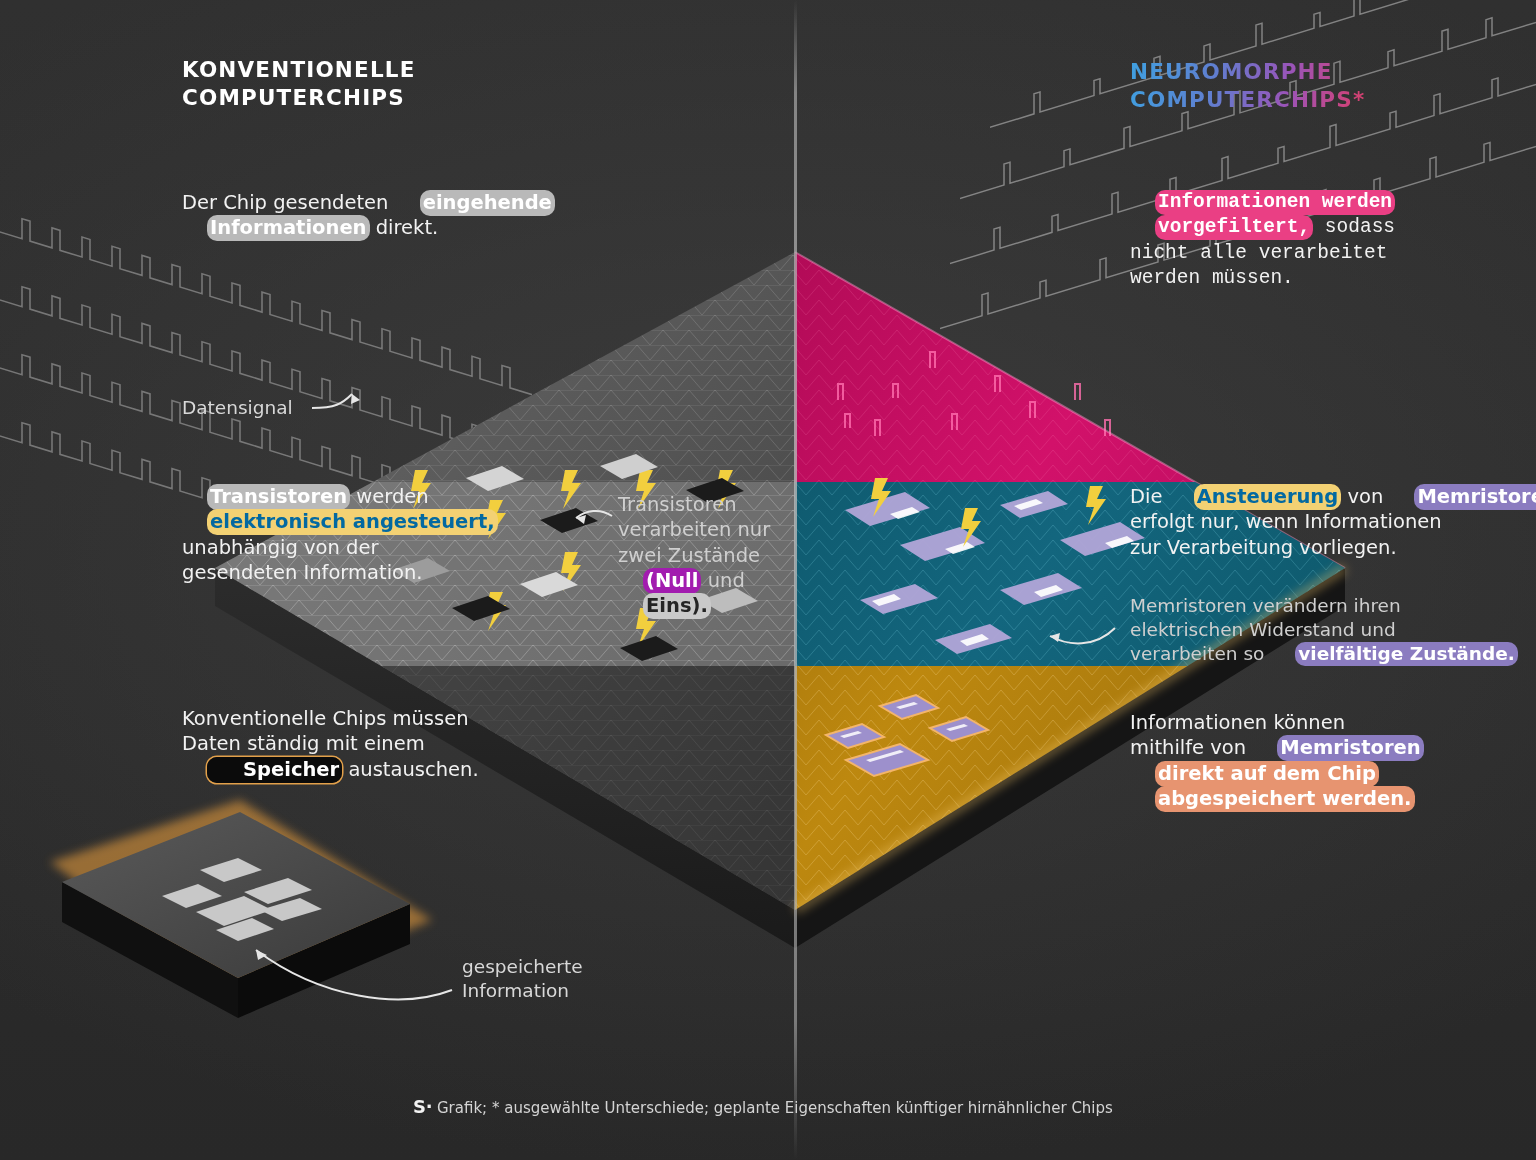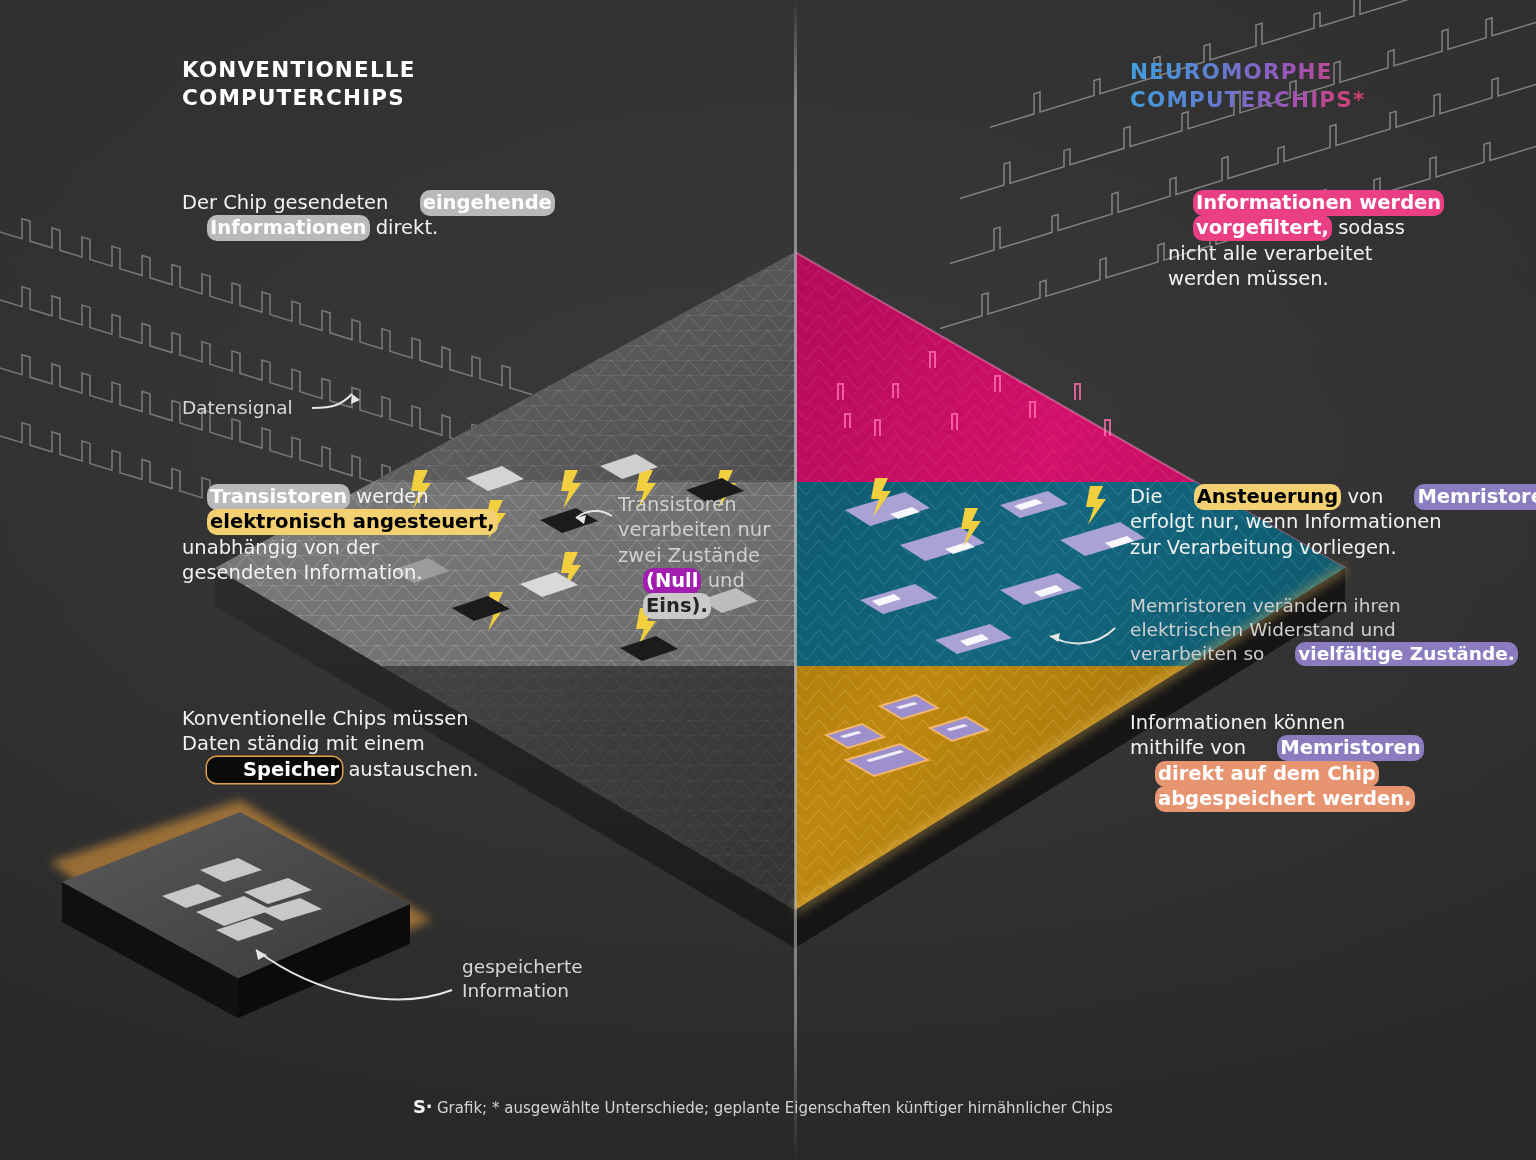--- a/index.html
+++ b/index.html
@@ -49,21 +49,21 @@
   .cal.dim{color:#cfcfcf;}
   .cal .ln{display:block;white-space:nowrap;}
 
   
   mark{padding:1px 3px 2px 3px;border-radius:10px;font-weight:bold;margin-left:25px;}
   mark.gray  {background:#b9b9b9;color:#ffffff;}
   mark.grayd {background:#c9c9c9;color:#242424;}
   mark.black {background:#a21caf;color:#ffffff;}
   mark.blacko{background:#0b0b0b;color:#ffffff;box-shadow:0 0 0 1.5px #e2a04a;padding-left:36px;}
   mark.pink  {background:#ea3f84;color:#ffffff;}
-  mark.gold  {background:#f3d173;color:#000000;}
+  mark.gold  {background:#f3d173;color:#0369a1;}
   mark.purple{background:#8b7cc0;color:#ffffff;}
   mark.orange{background:#e79470;color:#ffffff;}
 
   
   .lbl{position:absolute;color:#d8d8d8;font-size:18.5px;line-height:1.28;}
   .lbl .ln{display:block;white-space:nowrap;}
 
   
   .footer{
     position:absolute;left:0;right:10px;top:1096px;text-align:center;
@@ -415,21 +415,21 @@
     <span class="ln">Konventionelle Chips müssen</span>
     <span class="ln">Daten ständig mit einem</span>
     <span class="ln"><mark class="blacko">Speicher</mark><span> austauschen.</span></span>
   </div>
 
   <div class="lbl" style="left:462px;top:955px;">
     <span class="ln">gespeicherte</span>
     <span class="ln">Information</span>
   </div>
 
-  <div class="cal s19" style="left:1168px;top:190px;width:300px;">
+  <div class="cal s19" style="left:1130px;top:190px;width:300px;font-family:Liberation Mono, monospace;">
     <span class="ln"><mark class="pink">Informationen werden</mark></span>
     <span class="ln"><mark class="pink">vorgefiltert,</mark><span> sodass</span></span>
     <span class="ln">nicht alle verarbeitet</span>
     <span class="ln">werden müssen.</span>
   </div>
 
   <div class="cal s19" style="left:1130px;top:484px;width:400px;">
     <span class="ln"><span>Die </span><mark class="gold">Ansteuerung</mark><span> von </span><mark class="purple">Memristoren</mark></span>
     <span class="ln">erfolgt nur, wenn Informationen</span>
     <span class="ln">zur Verarbeitung vorliegen.</span>

